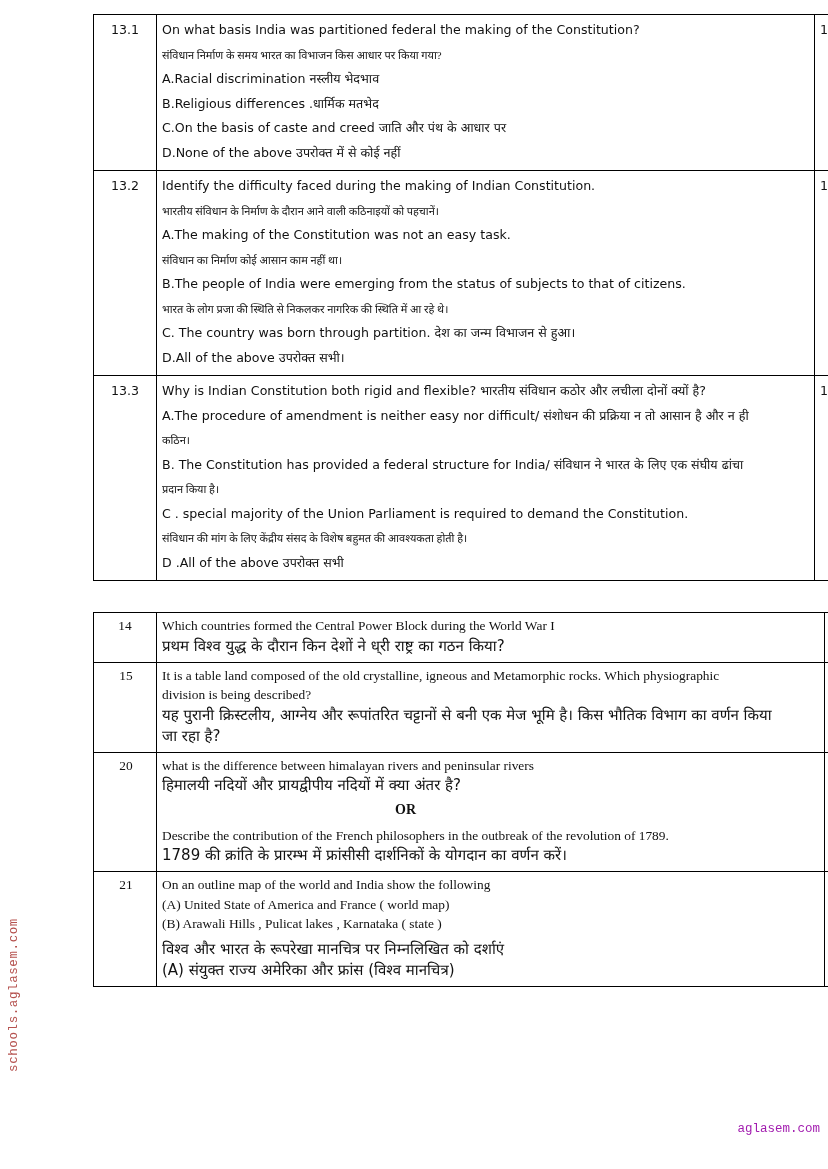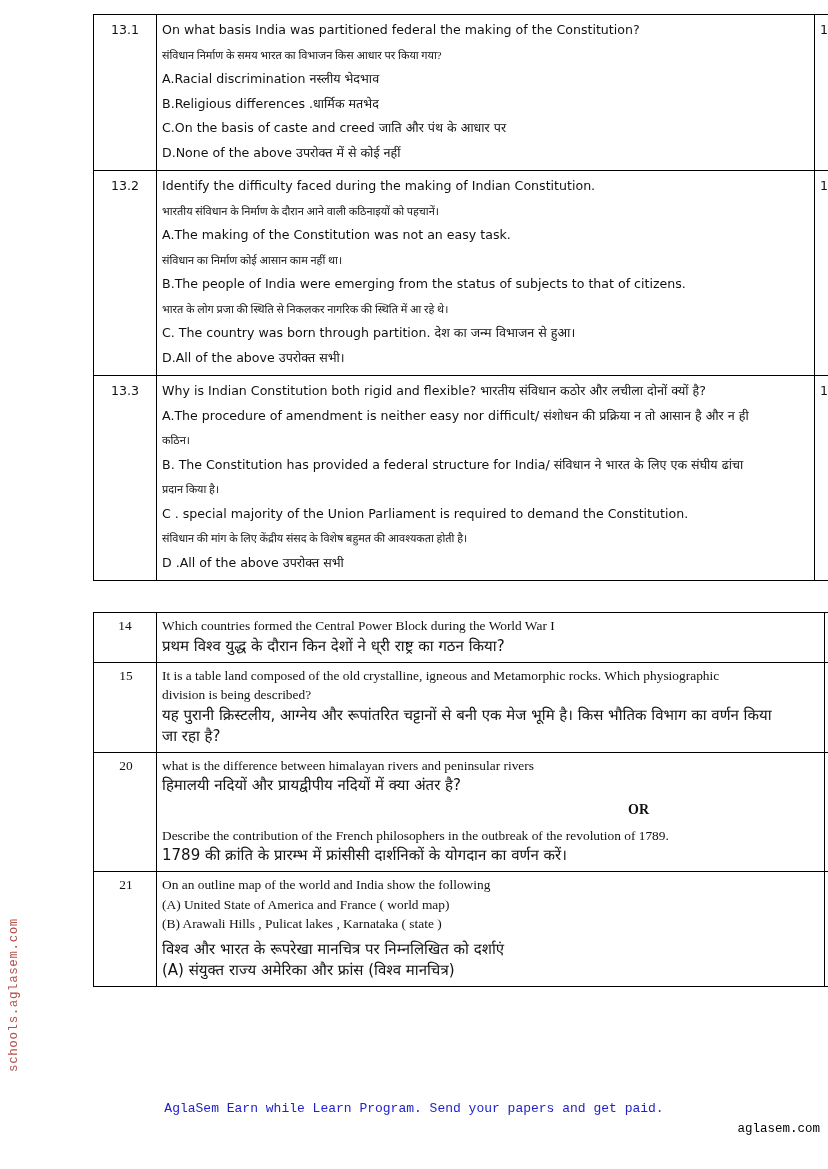--- a/index.html
+++ b/index.html
@@ -114,21 +114,21 @@
   #block-two .devanagari {
     font-family: "DejaVu Sans", sans-serif;
     font-size: 15px;
     line-height: 21px;
   }
   #block-two .line {
     white-space: nowrap;
     overflow: hidden;
   }
   #block-two .or {
-    text-align: right;
+    text-align: center;
     font-weight: bold;
     font-size: 14px;
     padding: 4px 0 6px 0;
     padding-right: 170px;
   }
   #block-two .spacer-sm { height: 5px; }
 
   .marks-stack { line-height: 26px; }
   .marks-small {
     font-size: 9.5px;
@@ -164,21 +164,21 @@
     color: #2222cc;
     line-height: 21px;
   }
   #footer .ftline { display: block; }
   #footer-brand {
     position: absolute;
     right: 8px;
     top: 1122px;
     font-family: "Liberation Mono", monospace;
     font-size: 12.5px;
-    color: #000000;
+    color: #a21caf;
   }
 </style>
 </head>
 <body>
 
 <div id="side-watermark">
   <span>schools.aglasem.com</span>
 </div>
 
 <div id="page">
@@ -462,15 +462,14 @@
             <div class="marks-line2">3 =</div>
             <div class="marks-line2">5</div>
           </td>
         </tr>
       </tbody>
     </table>
   </div>
 </div>
 
 <div id="footer">
-  <span class="ftline">AglaSem Earn while Learn Program. Send your papers and get paid.</span>
 </div>
 <div id="footer-brand">aglasem.com</div>
 
 </body></html>

